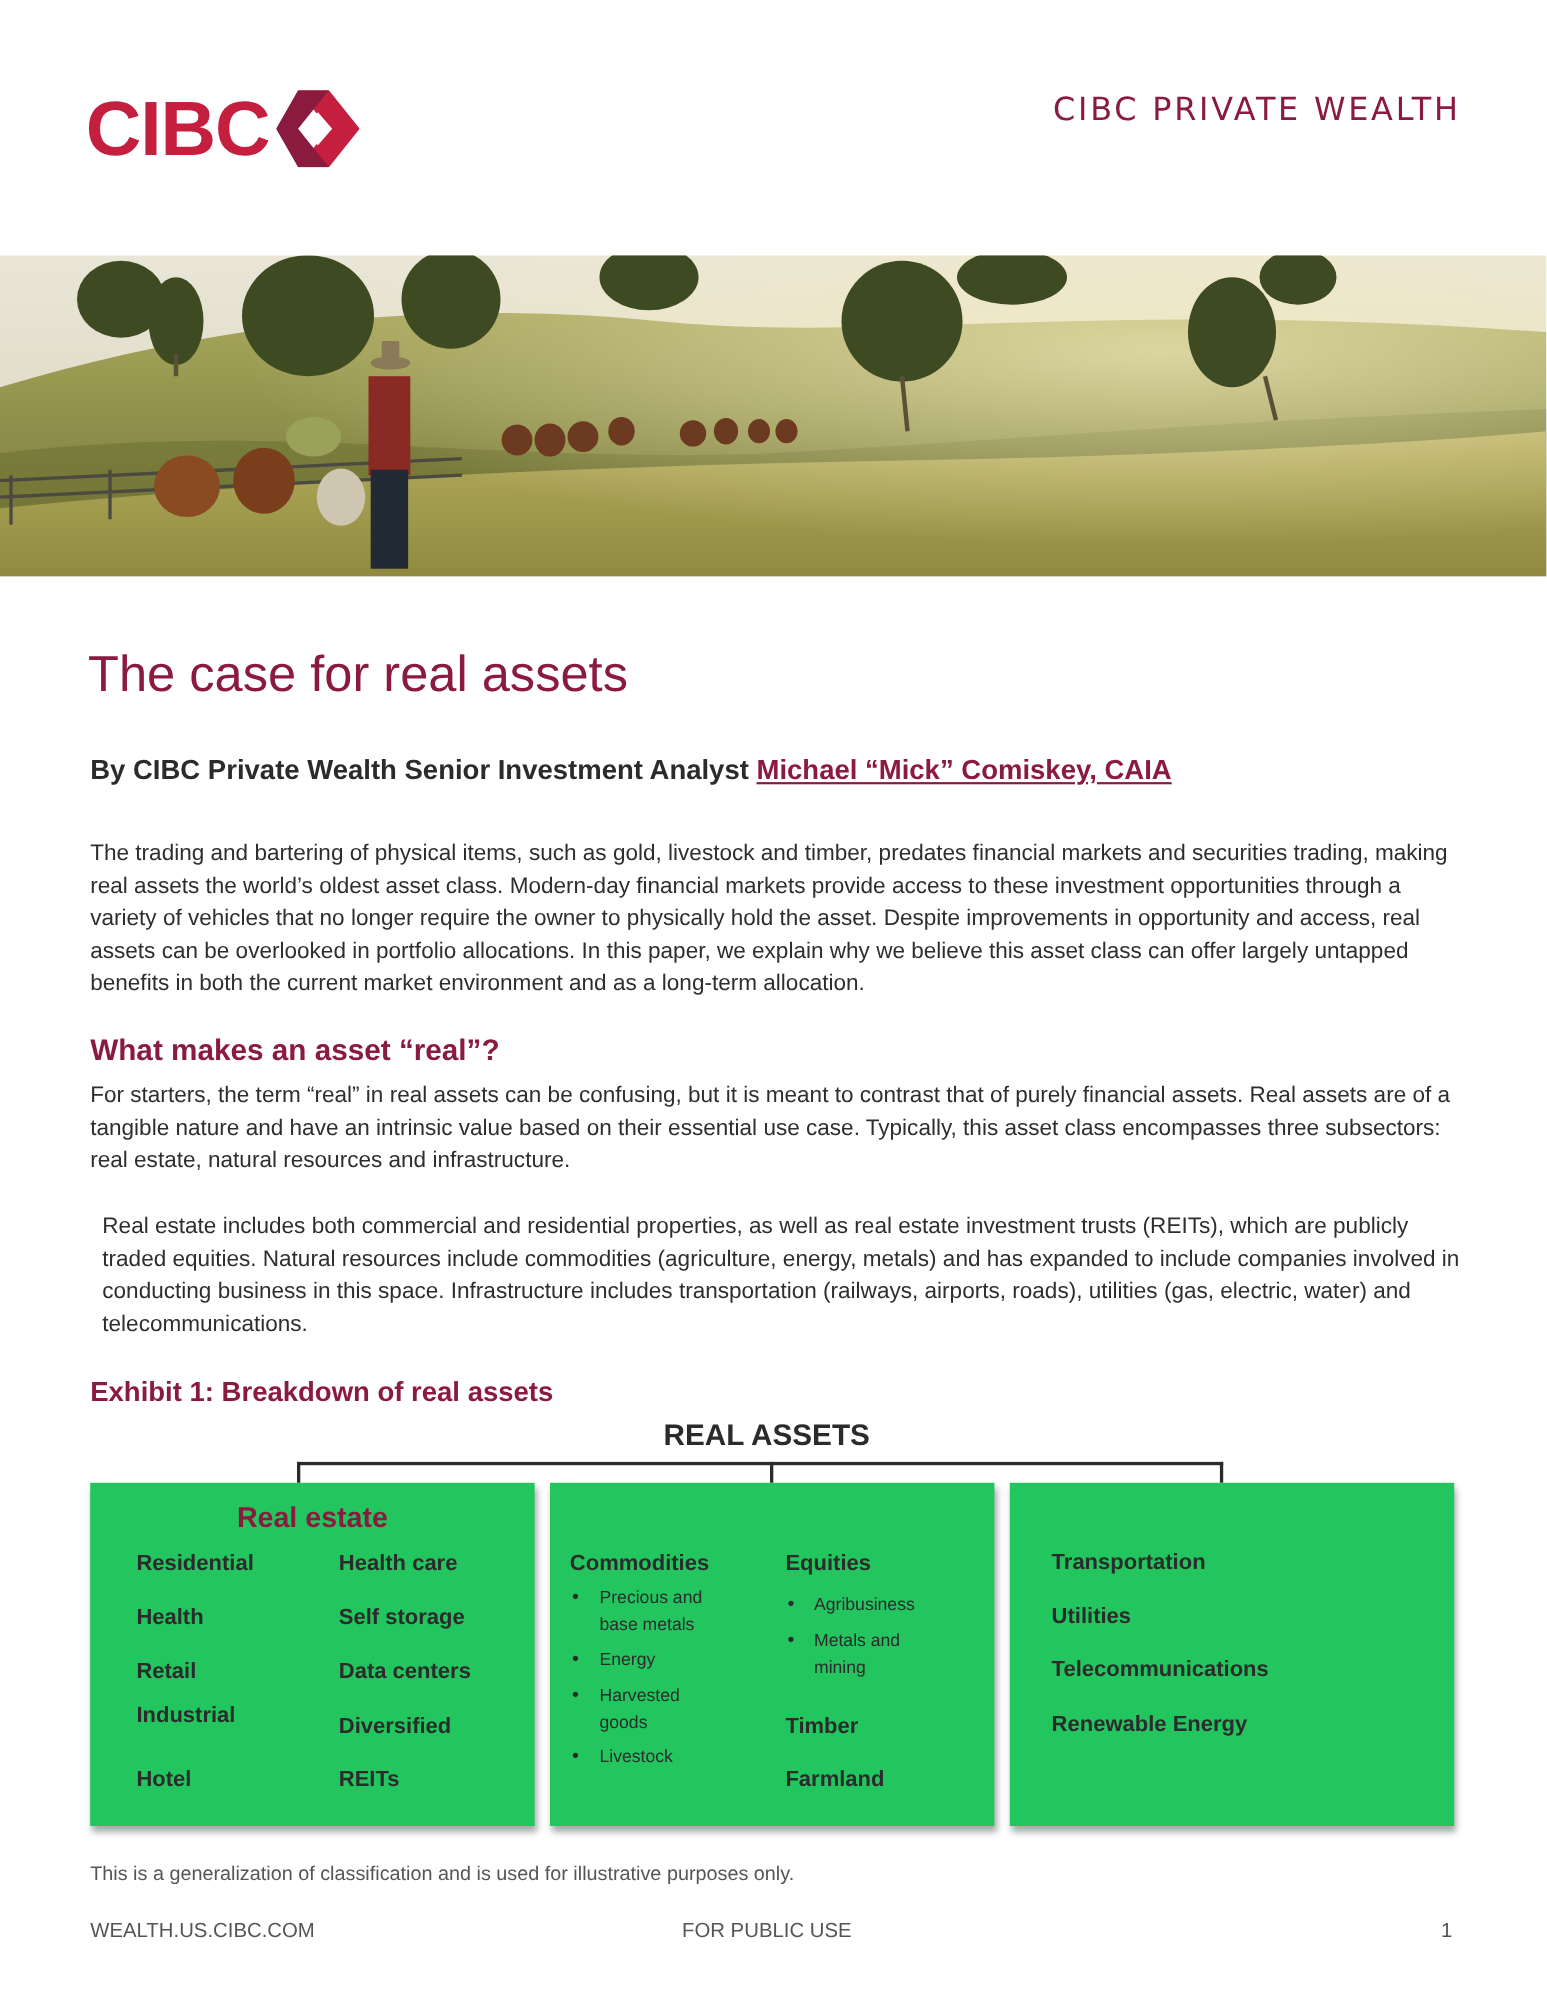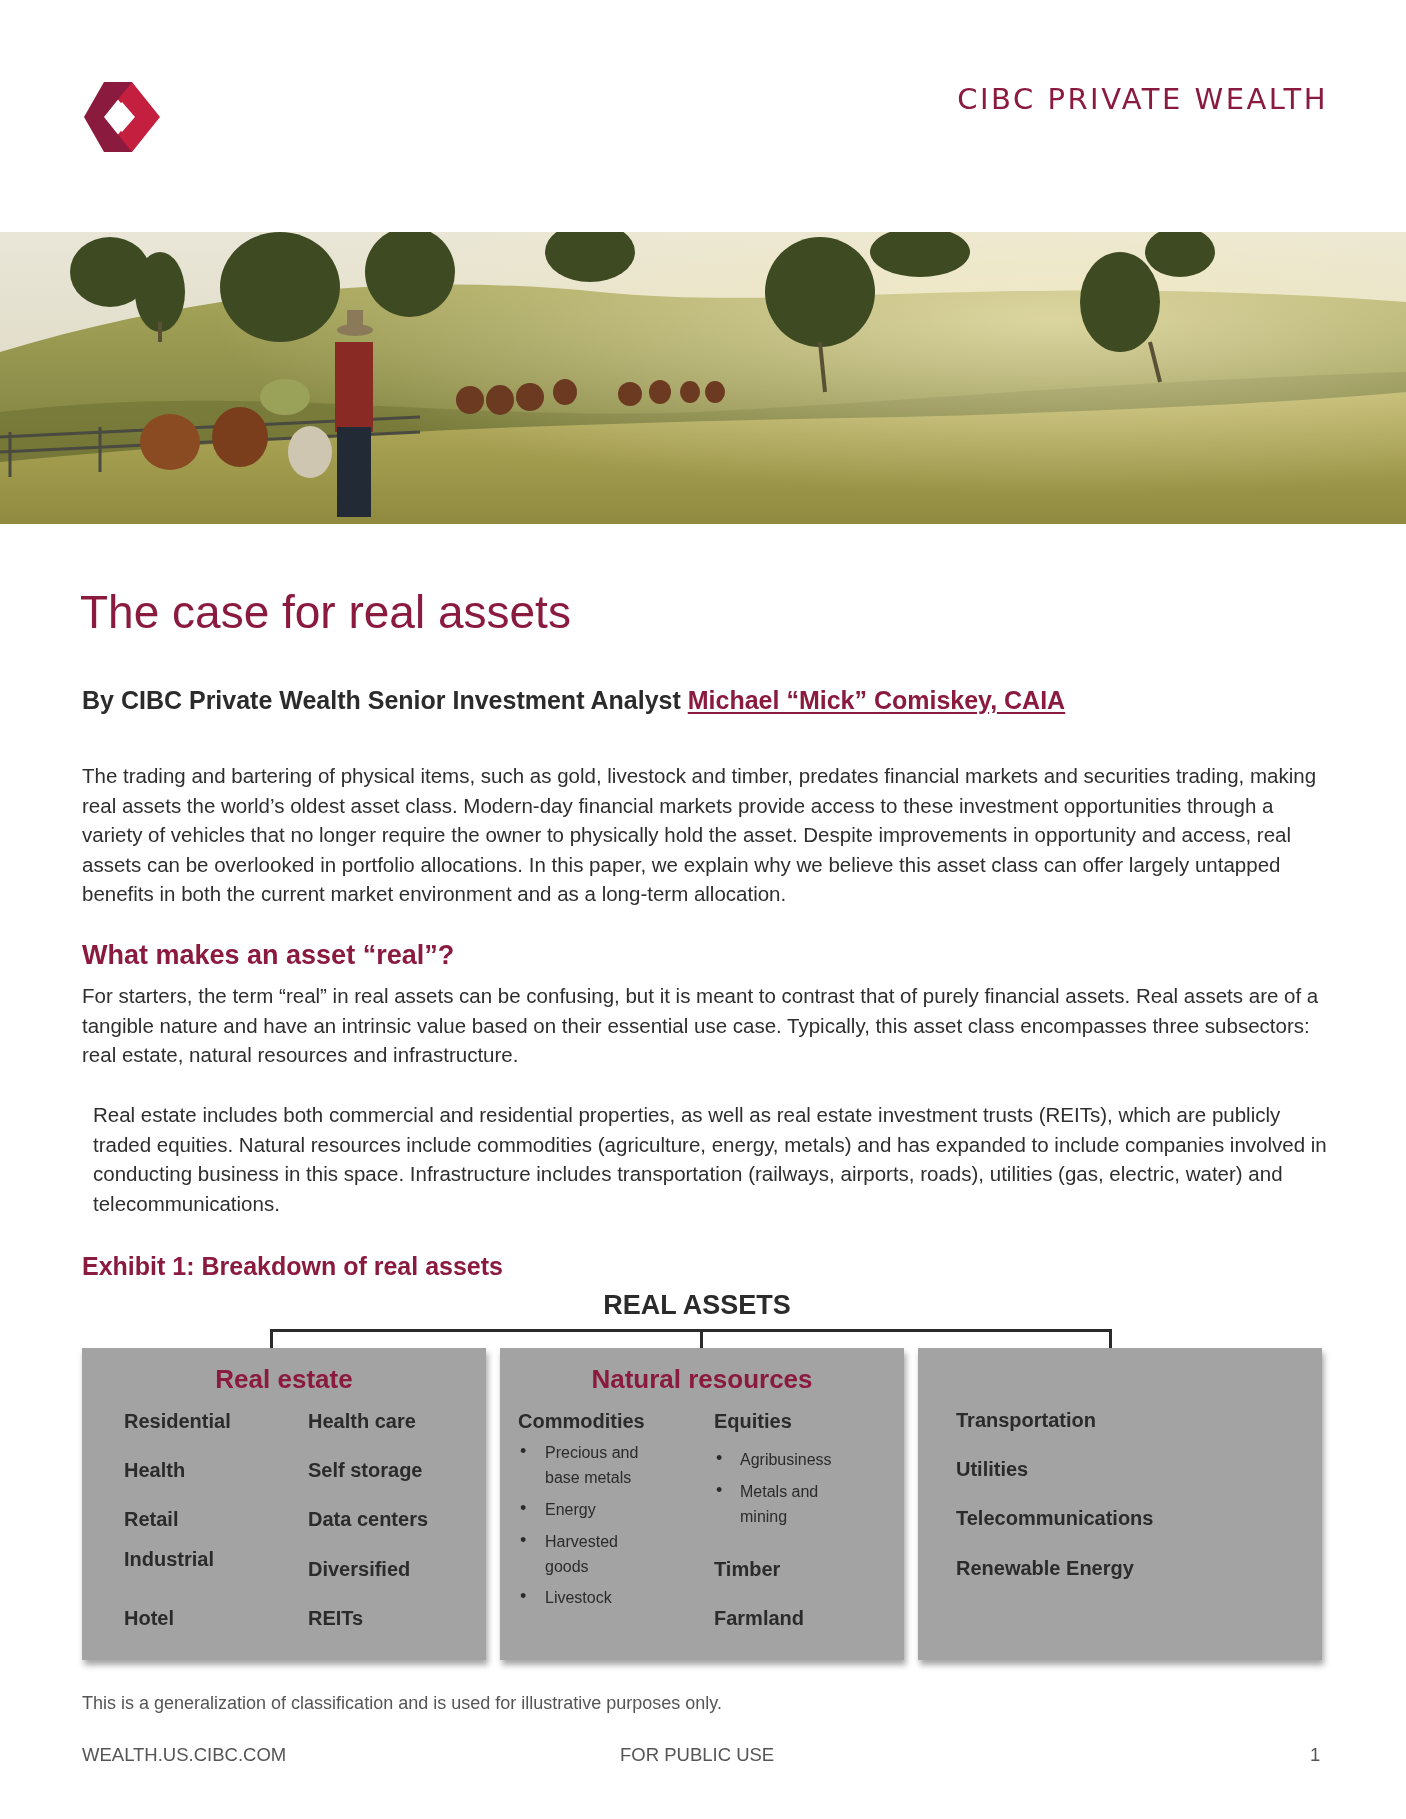--- a/index.html
+++ b/index.html
@@ -24,41 +24,42 @@
   .p2 { top: 981px; }
   .p3 { top: 1100px; margin-left: 11px; }
 
   .exhibit-title { position: absolute; left: 82px; top: 1252px; font-size: 25px; font-weight: bold; color: #8b1a3f; }
   .ra-label { position: absolute; left: 0; width: 1406px; top: 1290px; text-align: center; font-size: 27px; font-weight: bold; color: #2b2b2b; padding-left: 0; }
   .ra-label span { position: relative; left: -6px; }
 
   .tree-h { position: absolute; top: 1329px; left: 270px; width: 842px; height: 3px; background: #2b2b2b; }
   .tree-v { position: absolute; top: 1329px; width: 3px; height: 19px; background: #2b2b2b; }
 
-  .card { position: absolute; top: 1348px; width: 404px; height: 312px; background: #a3a3a3; box-shadow: 2px 5px 6px rgba(0,0,0,0.35); }
+  .card { position: absolute; top: 1348px; width: 404px; height: 312px; background: #22c55e; box-shadow: 2px 5px 6px rgba(0,0,0,0.35); }
   .card-title { position: absolute; top: 16px; left: 0; width: 100%; text-align: center; font-size: 26px; font-weight: bold; color: #8b1a3f; }
   .c1 { left: 82px; }
   .c2 { left: 500px; }
   .c3 { left: 918px; }
 
   .item { position: absolute; font-size: 20px; font-weight: bold; color: #2b2b2b; }
   .sub-item { position: absolute; font-size: 16px; color: #2b2b2b; line-height: 25px; }
   .bullet { position: absolute; font-size: 18px; color: #2b2b2b; }
 
   .note { position: absolute; left: 82px; top: 1693px; font-size: 18px; color: #555; }
   .footer { position: absolute; top: 1744px; font-size: 18.5px; color: #555; }
   .f-left { left: 82px; }
   .f-center { left: 620px; }
   .f-right { left: 1310px; }
 </style>
 </head>
 <body>
 
 <div class="header">
   <div class="logo">
+    <span class="logo-text">CIBC</span>
     <svg class="logo-mark" viewBox="0 0 76 70">
       <polygon points="20,0 48,0 76,35 48,70 20,70 48,35" fill="#c41f3e"></polygon>
       <polygon points="20,0 48,0 20,35 48,70 20,70 0,35" fill="#8b1a3f"></polygon>
       <polygon points="38,20 51,35 38,50 25,35" fill="#ffffff"></polygon>
     </svg>
   </div>
   <div class="brand-right">CIBC PRIVATE WEALTH</div>
 </div>
 
 <div class="hero">
@@ -163,21 +164,20 @@
   <div class="item" style="left:42px;top:200px;">Industrial</div>
   <div class="item" style="left:42px;top:259px;">Hotel</div>
   <div class="item" style="left:226px;top:62px;">Health care</div>
   <div class="item" style="left:226px;top:111px;">Self storage</div>
   <div class="item" style="left:226px;top:160px;">Data centers</div>
   <div class="item" style="left:226px;top:210px;">Diversified</div>
   <div class="item" style="left:226px;top:259px;">REITs</div>
 </div>
 
 <div class="card c2">
-  <div class="card-title">Natural resources</div>
   <div class="item" style="left:18px;top:62px;">Commodities</div>
   <span class="bullet" style="left:20px;top:93px;">•</span>
   <div class="sub-item" style="left:45px;top:92px;">Precious and</div>
   <div class="sub-item" style="left:45px;top:117px;">base metals</div>
   <span class="bullet" style="left:20px;top:150px;">•</span>
   <div class="sub-item" style="left:45px;top:149px;text-align:center;">Energy</div>
   <span class="bullet" style="left:20px;top:182px;">•</span>
   <div class="sub-item" style="left:45px;top:181px;">Harvested</div>
   <div class="sub-item" style="left:45px;top:206px;">goods</div>
   <span class="bullet" style="left:20px;top:238px;">•</span>

